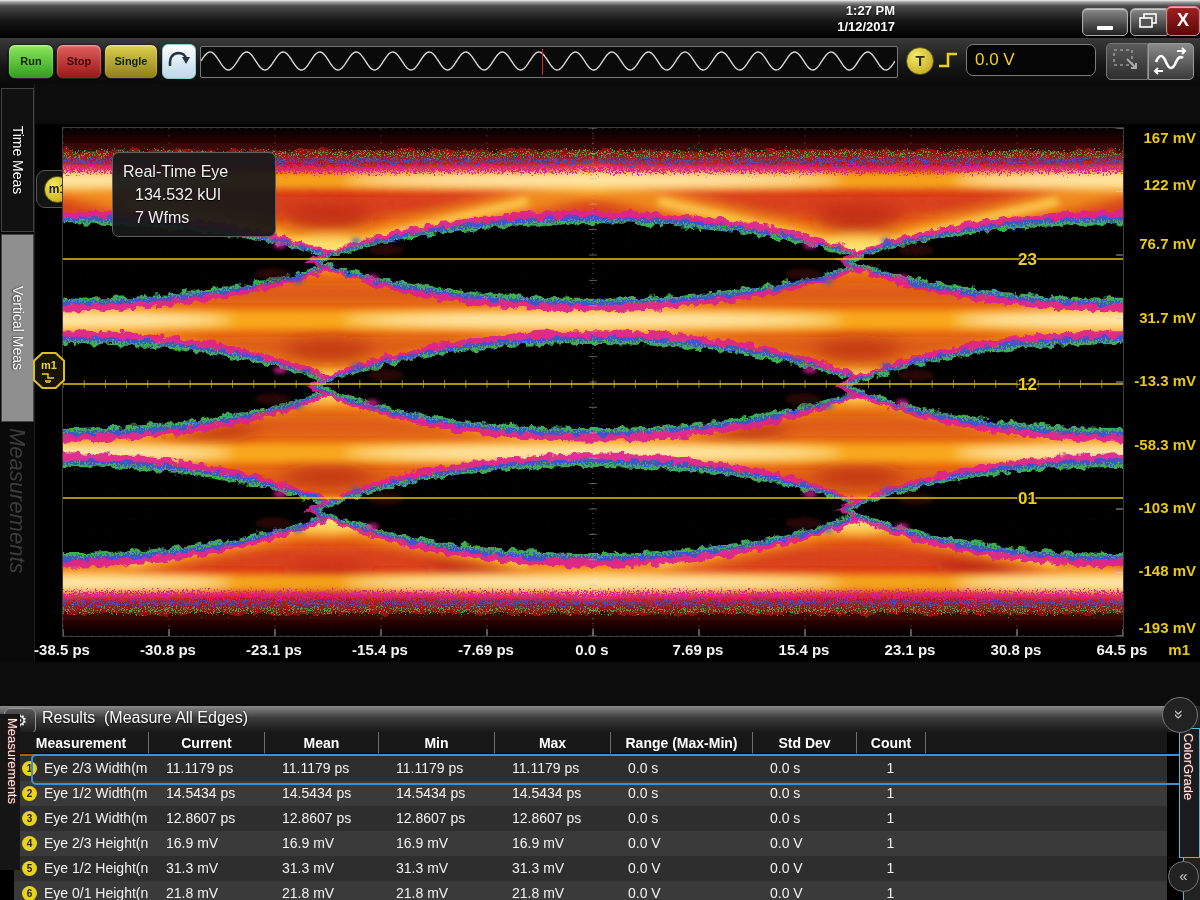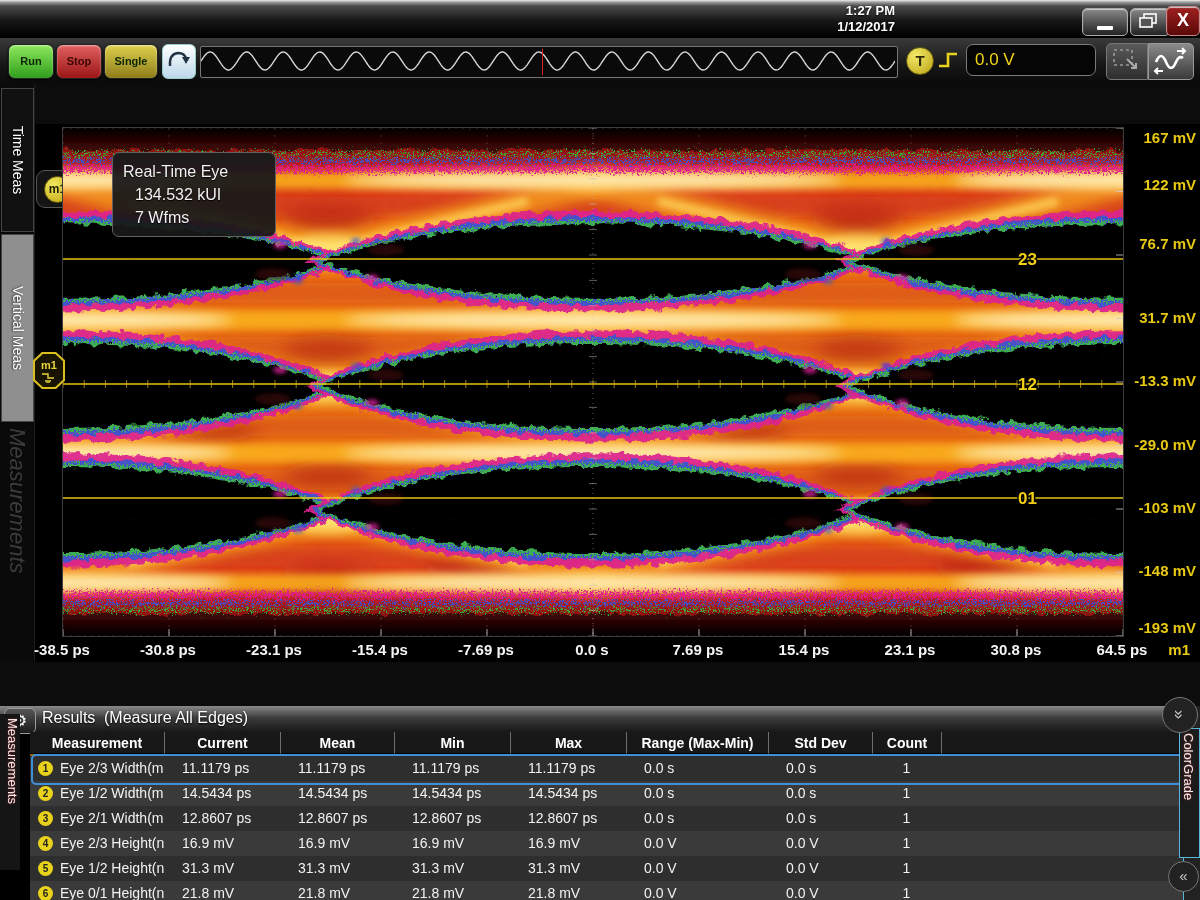--- a/index.html
+++ b/index.html
@@ -93,21 +93,21 @@
   #scalebar{left:0;top:662px;width:1200px;height:44px;background:#0c0c0c;}
   .circ-btn{position:absolute;border-radius:50%;background:#1b1b1b;border:1.5px solid #777;
     color:#ccc;text-align:center;}
   
   #results-head{left:0;top:706px;width:1200px;height:26px;
     background:linear-gradient(180deg,#8a8a8a,#3c3c3c 45%,#191919);border-bottom:1px solid #000;}
   #gear-btn{left:4px;top:708px;width:30px;height:24px;border-radius:6px;border:1px solid #999;
     background:linear-gradient(180deg,#555,#1a1a1a);color:#fff;font-size:16px;text-align:center;line-height:23px;}
   #results-title{left:42px;top:709px;font-size:16px;color:#fff;text-shadow:0 1px 2px #000;}
   #results-sub{left:104px;top:709px;font-size:16px;color:#fff;text-shadow:0 1px 2px #000;}
-  #results-body{left:30px;top:732px;width:1153px;height:168px;background:#a16207;}
+  #results-body{left:14px;top:732px;width:1153px;height:168px;background:#a16207;}
   .thead{position:absolute;top:0;height:22px;background:#181818;border-bottom:1px solid #000;
     color:#fff;font-size:14px;font-weight:bold;text-align:center;line-height:22px;
     border-left:1px solid #6e6e6e;box-sizing:border-box;}
   .trow{position:absolute;left:0;width:1153px;height:25px;}
   .trow.odd{background:#2e2e2e;} .trow.even{background:#3a3a3a;}
   .tcell{position:absolute;top:0;height:25px;line-height:25px;font-size:14px;color:#f2f2f2;
     white-space:nowrap;overflow:hidden;}
   .nbadge{position:absolute;left:8px;top:5px;width:15px;height:15px;border-radius:50%;
     background:#e8d21c;color:#222;font-size:10px;font-weight:bold;text-align:center;line-height:15px;}
   #sel-border{left:31px;top:754px;width:1149px;height:27px;border:2px solid #3f8fd6;border-radius:5px;
@@ -543,21 +543,21 @@
       <path d="M1 1 h6 v4 h6 M10 8 h-6 M9 10 h-4" stroke="#e8d33c" stroke-width="1.4" fill="none"></path>
     </svg>
   </div>
 </div>
 <div class="abs" id="ylabels">
     <div class="ylab" style="top: 129px;">167 mV</div>
     <div class="ylab" style="top: 176px;">122 mV</div>
     <div class="ylab" style="top: 235px;">76.7 mV</div>
     <div class="ylab" style="top: 308.5px;">31.7 mV</div>
     <div class="ylab" style="top: 372px;">-13.3 mV</div>
-    <div class="ylab" style="top: 435.5px;">-29.0 mV</div>
+    <div class="ylab" style="top: 435.5px;">-58.3 mV</div>
     <div class="ylab" style="top: 499px;">-103 mV</div>
     <div class="ylab" style="top: 562px;">-148 mV</div>
     <div class="ylab" style="top: 619px;">-193 mV</div>
   </div>
 <div class="abs" id="xlabels">
     <div class="xlab" style="left: 62px;">-38.5 ps</div>
     <div class="xlab" style="left: 168px;">-30.8 ps</div>
     <div class="xlab" style="left: 274px;">-23.1 ps</div>
     <div class="xlab" style="left: 380px;">-15.4 ps</div>
     <div class="xlab" style="left: 486px;">-7.69 ps</div>

